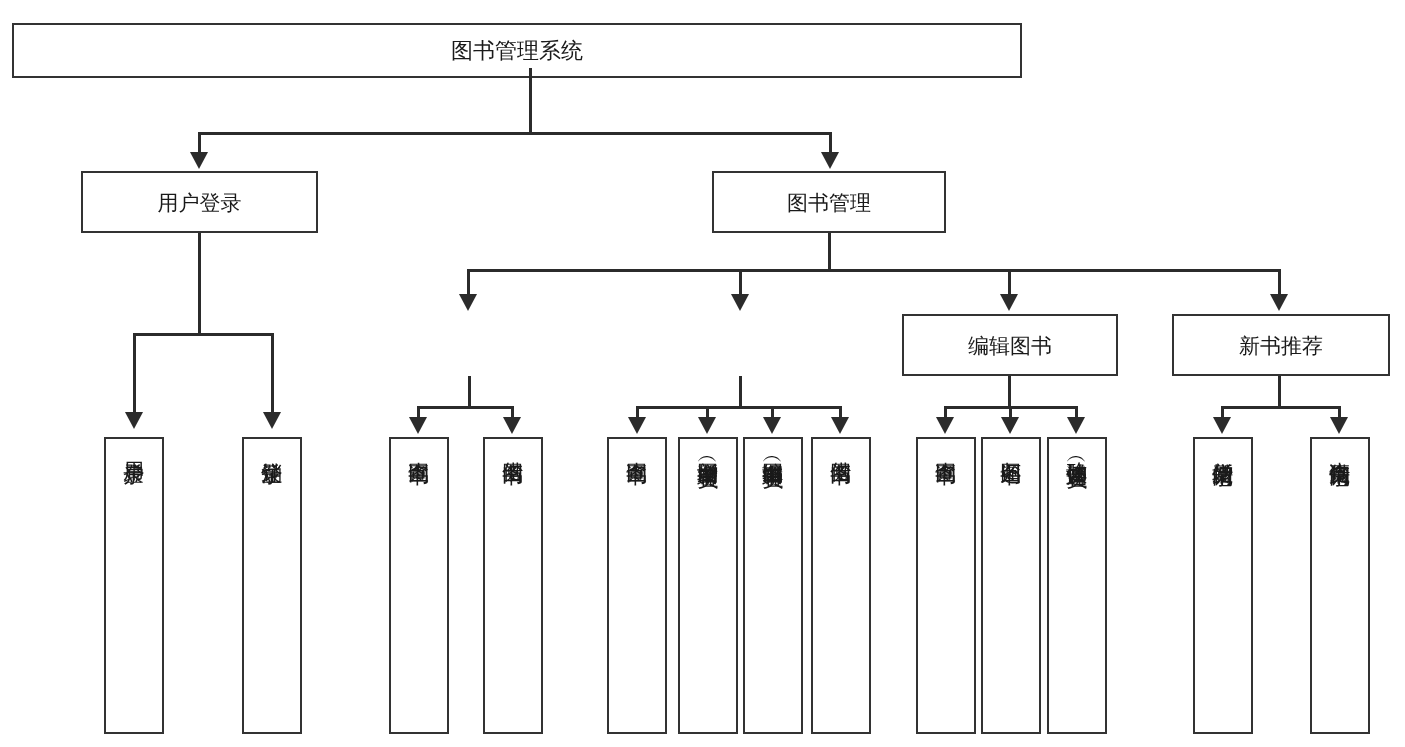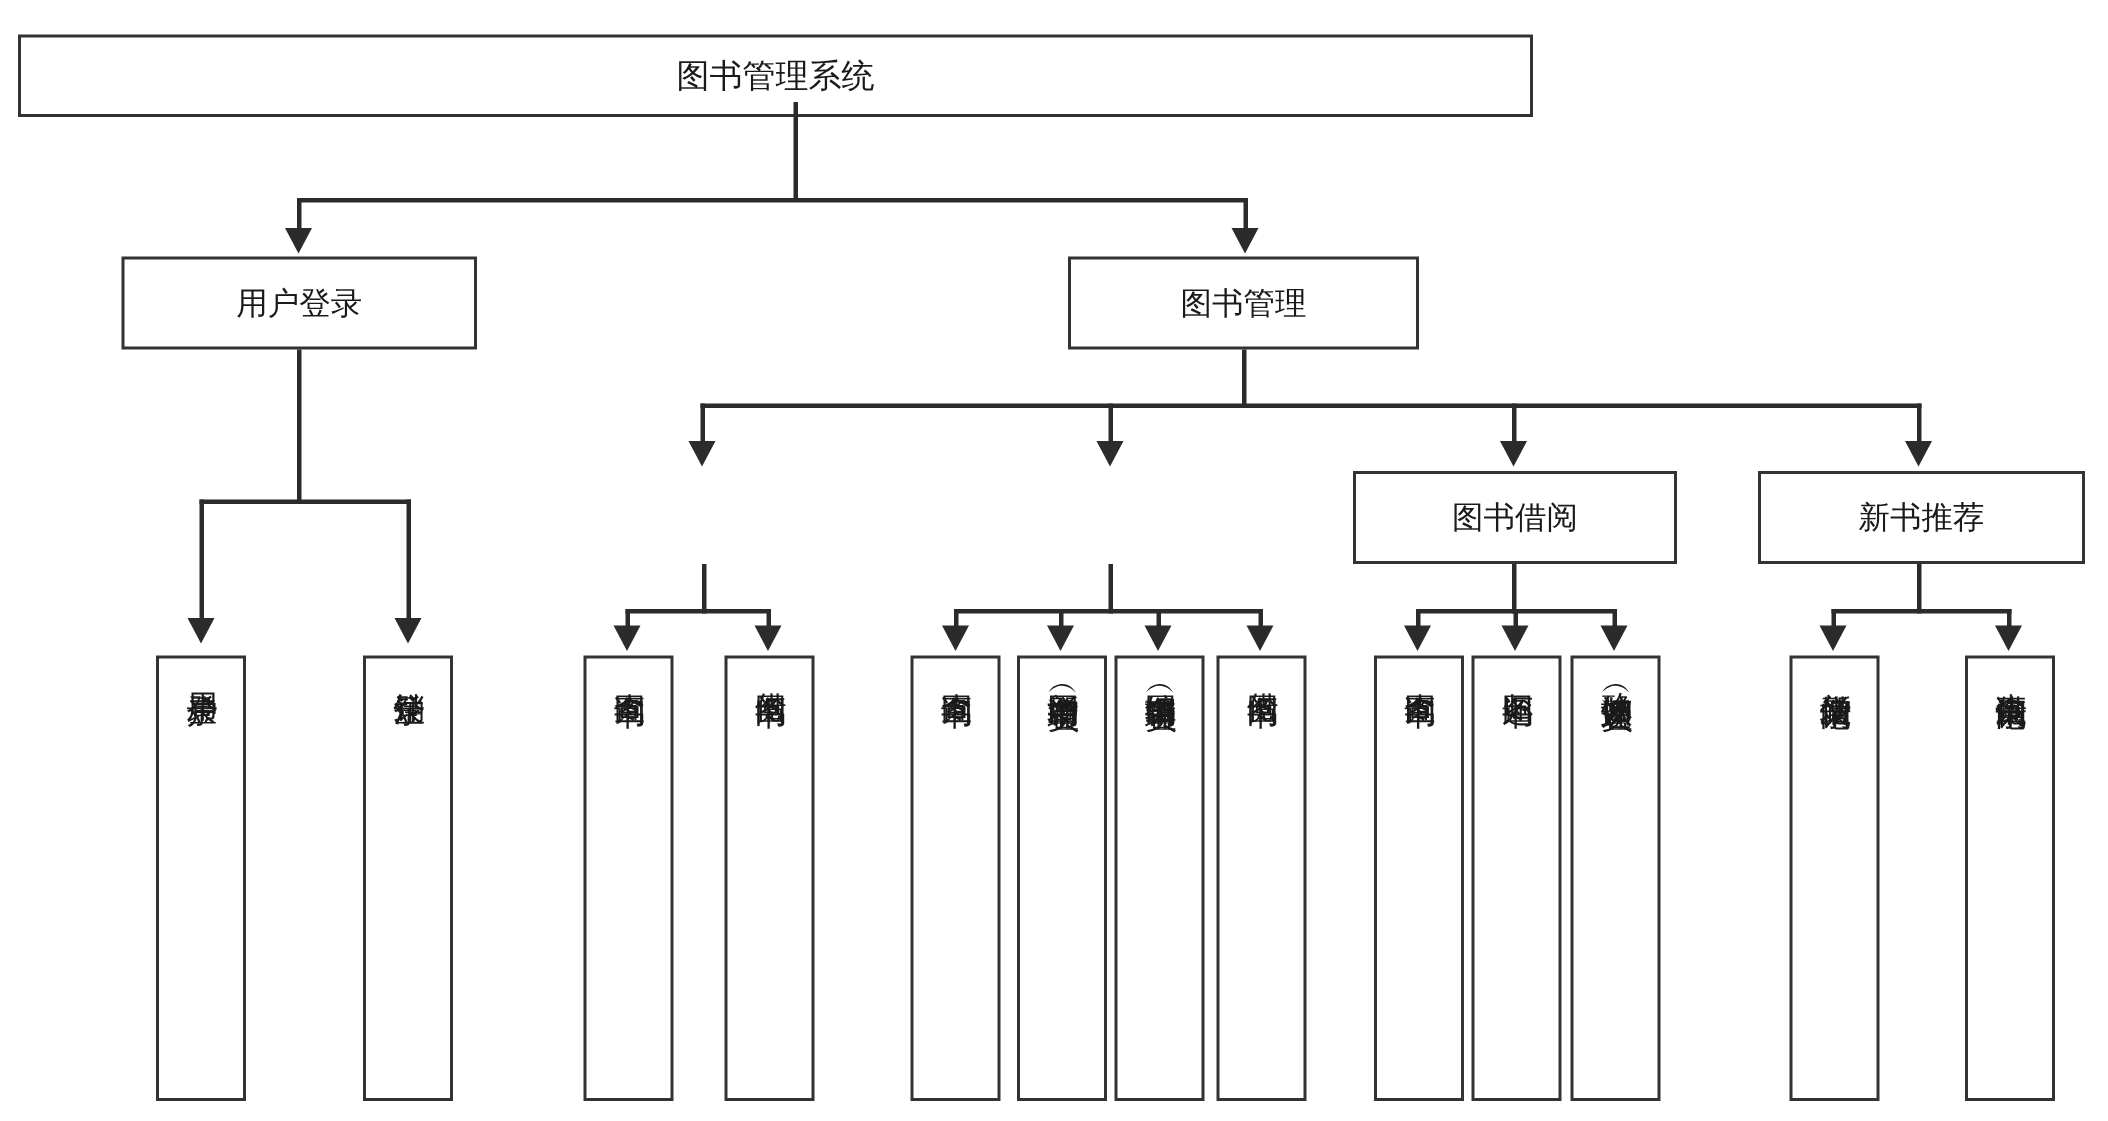--- a/index.html
+++ b/index.html
@@ -115,21 +115,21 @@
   <div class="ln vln" style="left:739px; top:269px; width:3px; height:28px;"></div>
   <div class="arrow" style="left:731px; top:294px;"></div>
 
   <div class="ln vln" style="left:1008px; top:269px; width:3px; height:28px;"></div>
   <div class="arrow" style="left:1000px; top:294px;"></div>
 
   <div class="ln vln" style="left:1278px; top:269px; width:3px; height:28px;"></div>
   <div class="arrow" style="left:1270px; top:294px;"></div>
 
   <div class="node h" style="left:902px; top:314px; width:216px; height:62px;">
-    <span>图书借阅</span>
+    <span>编辑图书</span>
   </div>
   <div class="node h" style="left:1172px; top:314px; width:218px; height:62px;">
     <span>新书推荐</span>
   </div>
 
   <div class="ln vln" style="left:468px; top:376px; width:3px; height:33px;"></div>
   <div class="ln hln" style="left:417px; top:406px; width:97px; height:3px;"></div>
   <div class="ln vln" style="left:417px; top:406px; width:3px; height:14px;"></div>
   <div class="arrow" style="left:409px; top:417px;"></div>
   <div class="ln vln" style="left:511px; top:406px; width:3px; height:14px;"></div>

